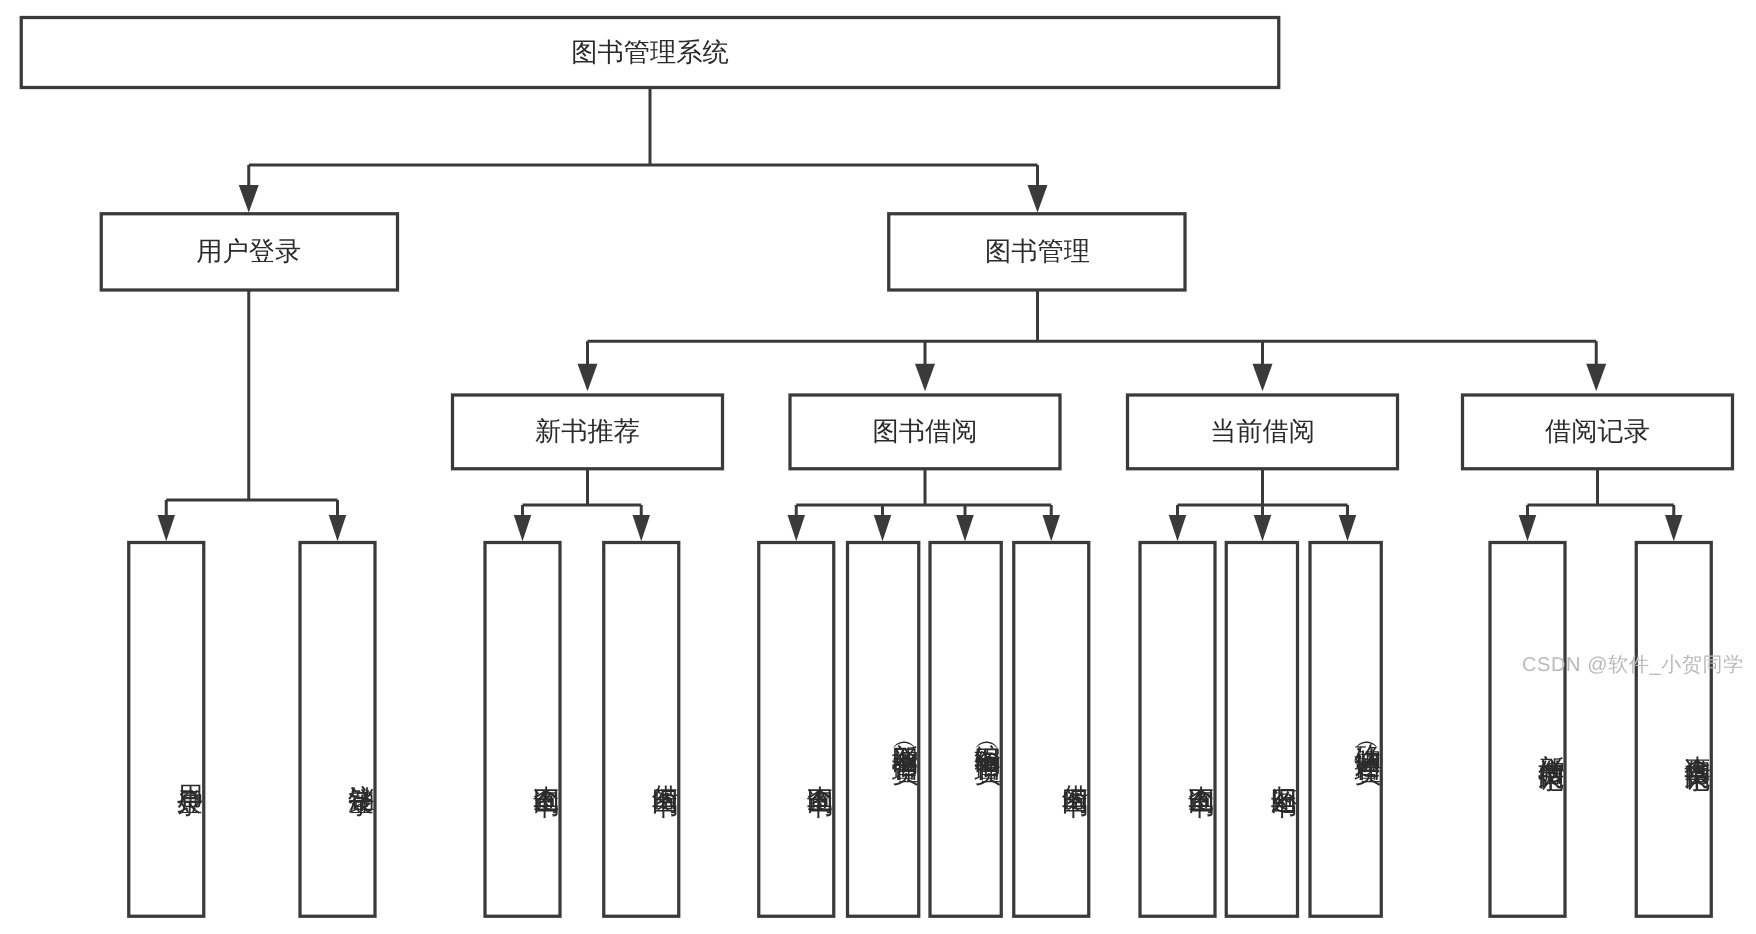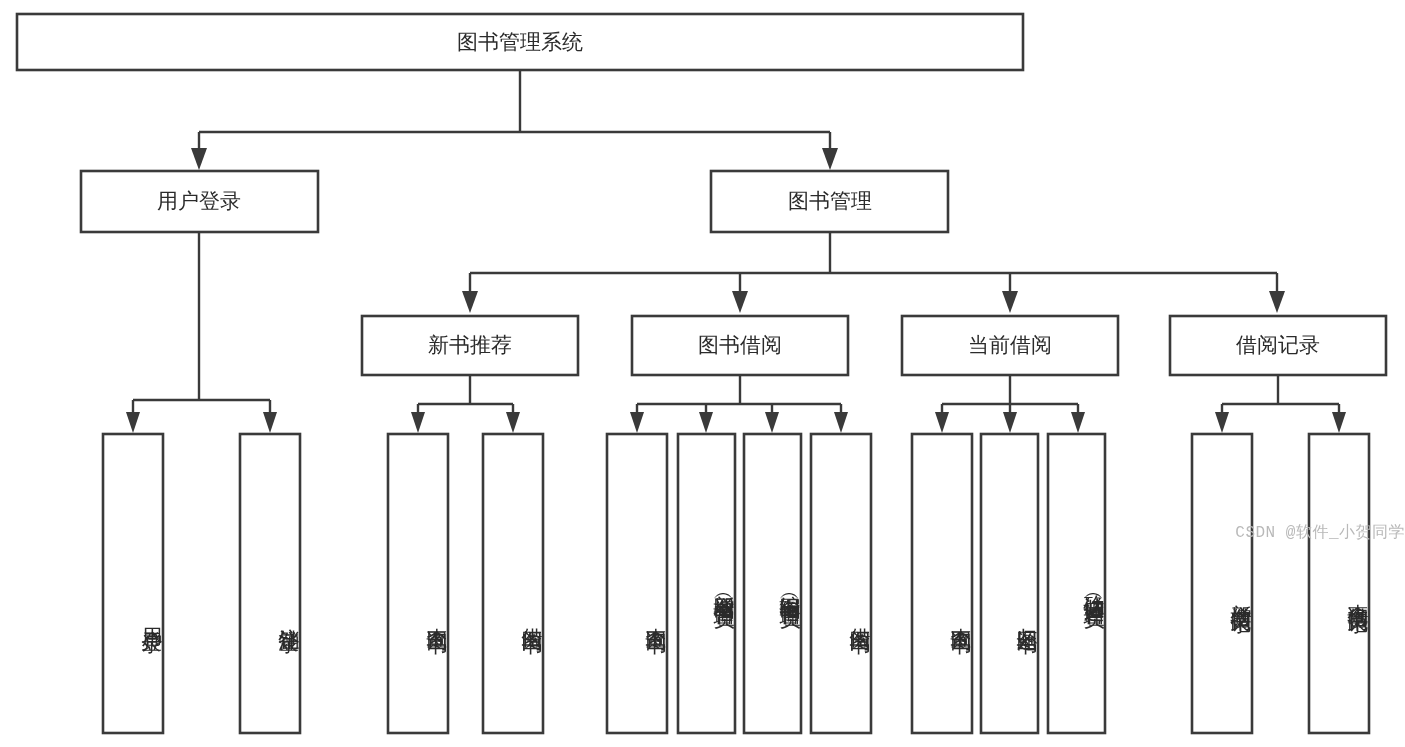--- a/index.html
+++ b/index.html
@@ -57,25 +57,25 @@
     letter-spacing: 2px;
     color: #2b2b2b;
     font-size: 21px;
     line-height: 1.05;
     font-family: "DejaVu Sans", "Liberation Sans", sans-serif;
     white-space: nowrap;
     pointer-events: none;
   }
   .watermark {
     position: absolute;
-    right: 0;
+    right: 10px;
     bottom: 4px;
     color: #b9b9b9;
     font-size: 16px;
-    font-family: Liberation Mono, monospace;
+    font-family: Liberation Sans, sans-serif;
     letter-spacing: 0.5px;
     user-select: none;
   }
 </style>
 </head>
 <body>
 
 <div id="diagram-root">
 
   <svg id="flowchart" viewBox="0 0 1405 747">

